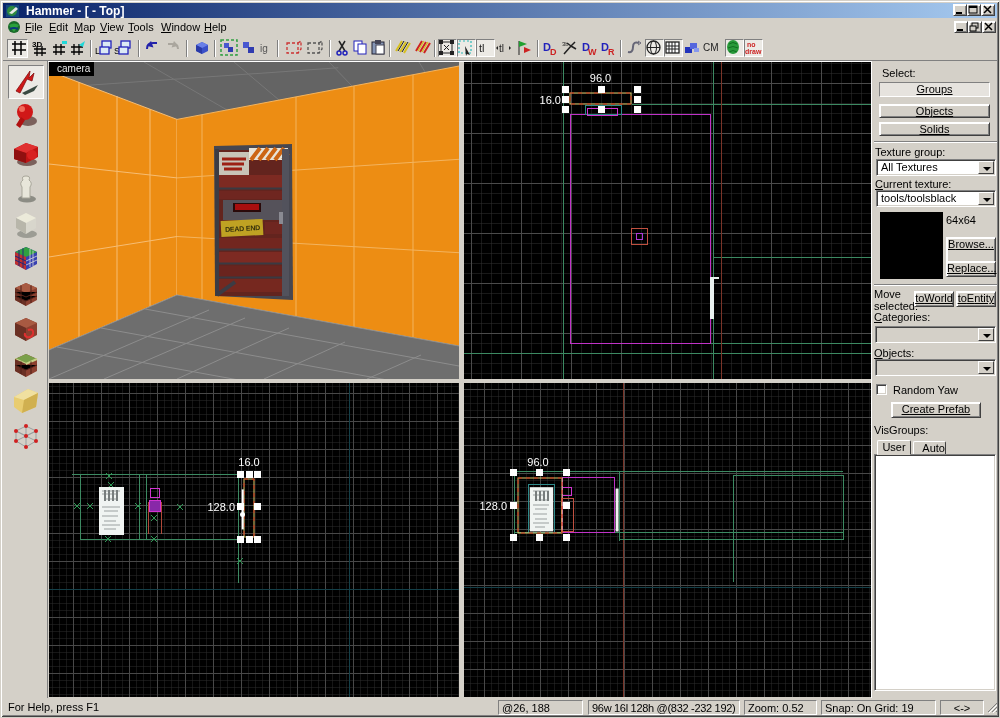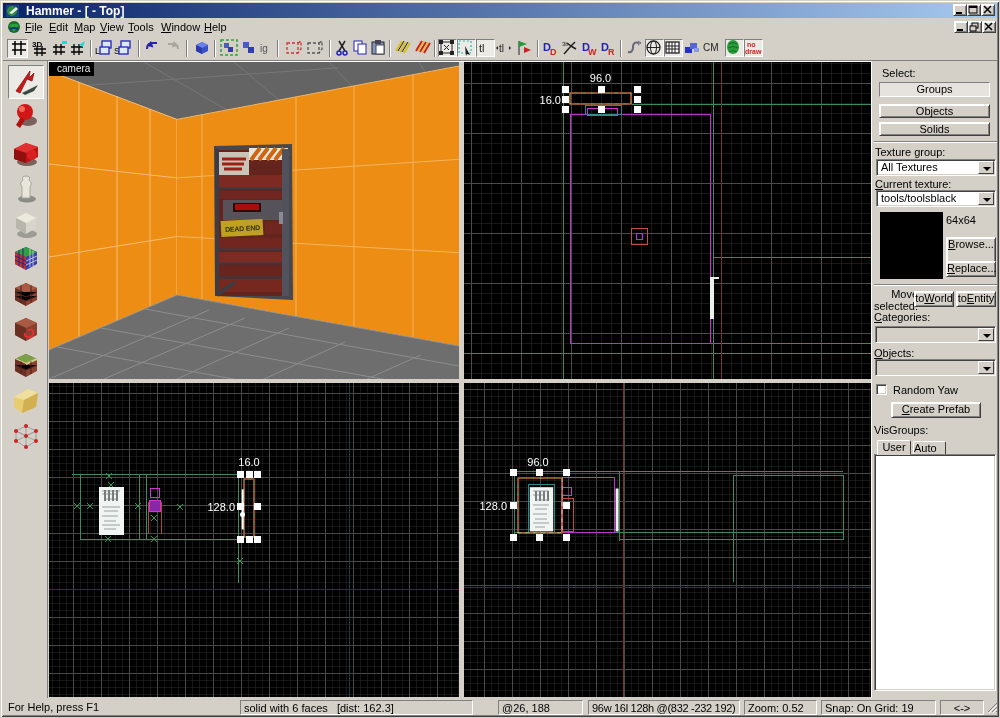--- a/index.html
+++ b/index.html
@@ -27,27 +27,27 @@
 
 .vp { background:#000; overflow:hidden; }
 #vp3d { left:49px; top:62px; width:410px; height:317px; background:#686868; }
 #vp1 { left:464px; top:62px; width:407px; height:317px; }
 #vp2 { left:49px; top:383px; width:410px; height:314px; }
 #vp3 { left:464px; top:383px; width:407px; height:314px; }
 #vdiv { left:459px; top:62px; width:5px; height:635px; background:#d4d0c8; }
 #hdiv { left:49px; top:379px; width:822px; height:4px; background:#d4d0c8; }
 
 #rpanel { left:871px; top:61px; width:129px; height:637px; background:#d4d0c8; border-left:1px solid #fff; padding-left:3px; }
-.btn { position:absolute; background:#d4d0c8; border:1px solid; border-color:#fff #404040 #404040 #fff; box-shadow: inset 1px 1px 0 #ffffff, inset -1px -1px 0 #808080; text-align:center; font-size:11px; }
+.btn { position:absolute; background:#d4d0c8; border:1px solid; border-color:#fff #404040 #404040 #fff; box-shadow: inset 1px 1px 0 #ffffff, inset -1px -1px 0 #808080; text-align:center; font-size:11px;text-decoration:underline; }
 .btn.on { background:#e6e3de; border-color:#808080 #fff #fff #808080; box-shadow:none; }
 .combo { position:absolute; background:#fff; border:1px solid; border-color:#808080 #fff #fff #808080; box-shadow: inset 1px 1px 0 #404040, inset -1px -1px 0 #d4d0c8; font-size:11px; }
 .combo .arrowbox { position:absolute; right:1px; top:1px; bottom:1px; width:16px; background:#d4d0c8; border:1px solid; border-color:#fff #404040 #404040 #fff; }
 .combo .arrowbox:after { content:""; position:absolute; left:4px; top:5px; border:4px solid transparent; border-top:4px solid #000; }
 .combo.dis { background:#d4d0c8; }
-.lbl { position:absolute; font-size:11px;text-align:right; }
+.lbl { position:absolute; font-size:11px; }
 
 #statusbar { left:3px; top:698px; width:994px; height:17px; background:#d4d0c8;border-radius:7px; }
 .sfield { position:absolute; top:2px; height:15px; border:1px solid; border-color:#808080 #fff #fff #808080; font-size:11px; padding:1px 3px; white-space:nowrap; overflow:hidden; }
 </style>
 </head>
 <body>
 <div class="abs" id="titlebar">
     <span class="abs" id="titletext" style="font-size:12px">Hammer - [ - Top]</span>
   </div>
 <svg class="abs" style="left:6px;top:4px" width="14" height="14">
@@ -636,26 +636,25 @@
   </div>
 <span class="lbl" style="left:874px;top:347px"><u>O</u>bjects:</span>
 <div class="combo dis" style="left:875px;top:359px;width:121px;height:17px">
     <span class="arrowbox"></span>
   </div>
 <div class="abs" style="left:876px;top:384px;width:11px;height:11px;background:#fff;border:1px solid;border-color:#808080 #fff #fff #808080;box-shadow:inset 1px 1px 0 #404040,inset -1px -1px 0 #d4d0c8"></div>
 <span class="lbl" style="left:893px;top:384px">Random Yaw</span>
 <div class="btn" style="left:891px;top:402px;width:90px;height:16px"><u>C</u>reate Prefab</div>
 <span class="lbl" style="left:874px;top:424px">VisGroups:</span>
 <div class="abs" style="left:877px;top:440px;width:34px;height:15px;background:#d4d0c8;border:1px solid;border-color:#fff #404040 #d4d0c8 #fff;border-radius:2px 2px 0 0;text-align:center;z-index:2">User</div>
-<div class="abs" style="left:913px;top:441px;width:33px;height:14px;background:#d4d0c8;border:1px solid;border-color:#fff #404040 #808080 #fff;border-radius:2px 2px 0 0;text-align:left">Auto</div>
+<div class="abs" style="left:913px;top:441px;width:33px;height:14px;background:#d4d0c8;border:1px solid;border-color:#fff #404040 #808080 #fff;border-radius:2px 2px 0 0;text-align:right">Auto</div>
 <div class="abs" style="left:874px;top:454px;width:122px;height:237px;background:#fff;border:1px solid;border-color:#808080 #fff #fff #808080;box-shadow:inset 1px 1px 0 #404040,inset -1px -1px 0 #d4d0c8"></div>
 
 <div class="abs" id="statusbar">
 <span class="abs" style="left:5px;top:3px">For Help, press F1</span>
-<span class="sfield" style="left:237px;width:233px">solid with 6 faces&nbsp;&nbsp; [dist: 162.3]</span>
 <span class="sfield" style="left:495px;width:85px">@26, 188</span>
 <span class="sfield" style="left:585px;width:152px;letter-spacing:-0.3px">96w 16l 128h @(832 -232 192)</span>
 <span class="sfield" style="left:741px;width:73px">Zoom: 0.52</span>
 <span class="sfield" style="left:818px;width:115px">Snap: On Grid: 19</span>
 <span class="sfield" style="left:937px;width:44px;text-align:center">&lt;-&gt;</span>
 <svg class="abs" style="left:984px;top:3px" width="12" height="12">
       <path d="M11 1 L1 11 M11 5 L5 11 M11 9 L9 11" stroke="#808080" stroke-width="1"></path>
       <path d="M12 2 L2 12 M12 6 L6 12 M12 10 L10 12" stroke="#fff" stroke-width="1"></path>
     </svg>
 </div>

